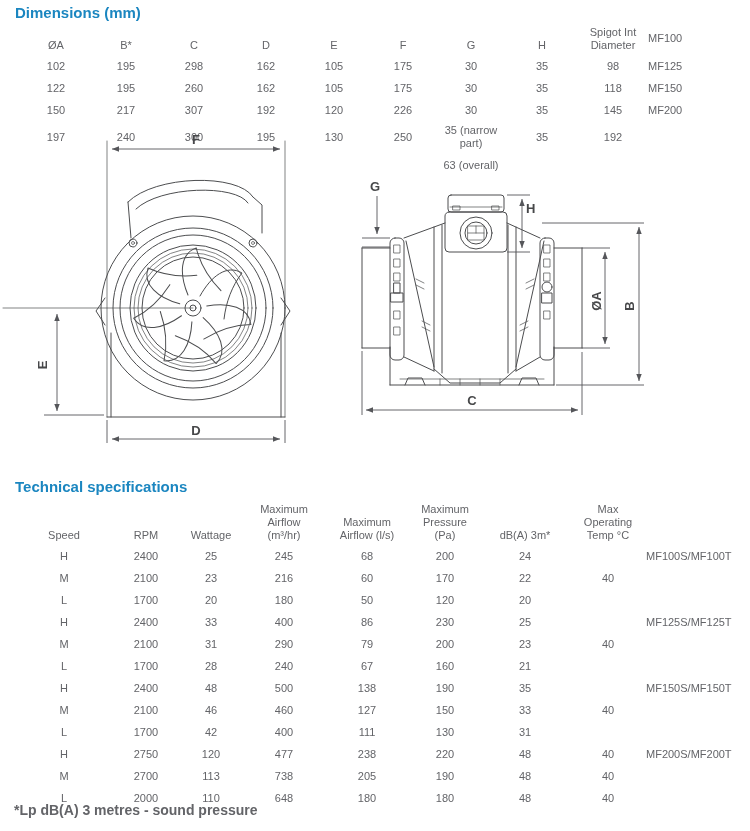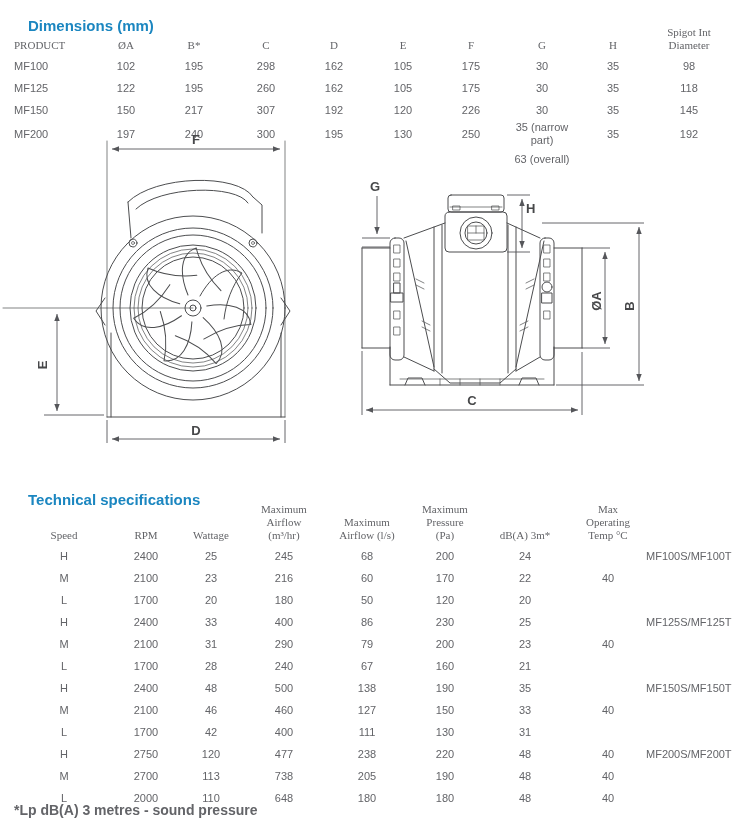--- a/index.html
+++ b/index.html
@@ -1,27 +1,27 @@
 <!DOCTYPE html>
 <html><head>
 <meta charset="utf-8">
 <style>
   html,body{margin:0;padding:0;background:#ffffff;}
   .page{position:relative;width:750px;height:831px;background:#fff;overflow:hidden;
         font-family:"Liberation Sans", sans-serif;color:#636468;}
-  .heading{position:absolute;left:14px;font-size:15px;font-weight:bold;color:#1b86c0;margin:14px;}
+  .heading{position:absolute;left:14px;font-size:15px;font-weight:bold;color:#1b86c0;margin:1px;}
   #dims-heading{top:3px;}
   #specs-heading{top:477px;}
   .grid{position:absolute;left:14px;display:grid;}
   #dims-grid{top:22px;width:716px;grid-template-columns:84px 56px 80px 64px 72px 66px 70px 72px 70px 82px;}
   #spec-grid{top:494px;width:716px;grid-template-columns:100px 64px 66px 80px 86px 70px 90px 76px 84px;}
   .cell{font-size:11px;line-height:13px;display:flex;align-items:center;justify-content:center;
         text-align:center;white-space:pre-line;min-height:22px;}
   .cell.first{justify-content:flex-start;text-align:left;}
-  .cell.head{align-items:flex-end;padding-bottom:3px;font-family:Liberation Serif, serif;}
+  .cell.head{align-items:flex-end;padding-bottom:3px;}
   #dims-grid .cell.head{min-height:30px;}
   #spec-grid .cell.head{min-height:48px;}
   #spec-grid .cell{height:22px;min-height:22px;}
   .cell.note{align-items:flex-start;padding-top:6px;min-height:26px;text-align:right;}
   .drawings{position:absolute;left:0;top:133px;width:750px;height:345px;}
   svg{position:absolute;top:0;}
   #front-svg{left:0;}
   #side-svg{left:350px;}
   .ln{stroke:#4c4d4f;fill:none;stroke-width:1;stroke-linejoin:round;stroke-linecap:round;}
   .thin{stroke-width:0.7;}
@@ -30,21 +30,20 @@
   .footnote{position:absolute;left:14px;top:802px;font-size:14px;color:#636468;font-weight:bold;}
 </style>
 </head>
 <body>
 
 <div class="page">
 
   <h2 class="heading" id="dims-heading">Dimensions (mm)</h2>
 
   <div class="grid" id="dims-grid">
-      <div class="cell first head">PRODUCT</div>
       <div class="cell head">ØA</div>
       <div class="cell head">B*</div>
       <div class="cell head">C</div>
       <div class="cell head">D</div>
       <div class="cell head">E</div>
       <div class="cell head">F</div>
       <div class="cell head">G</div>
       <div class="cell head">H</div>
       <div class="cell head">Spigot Int
 Diameter</div>

